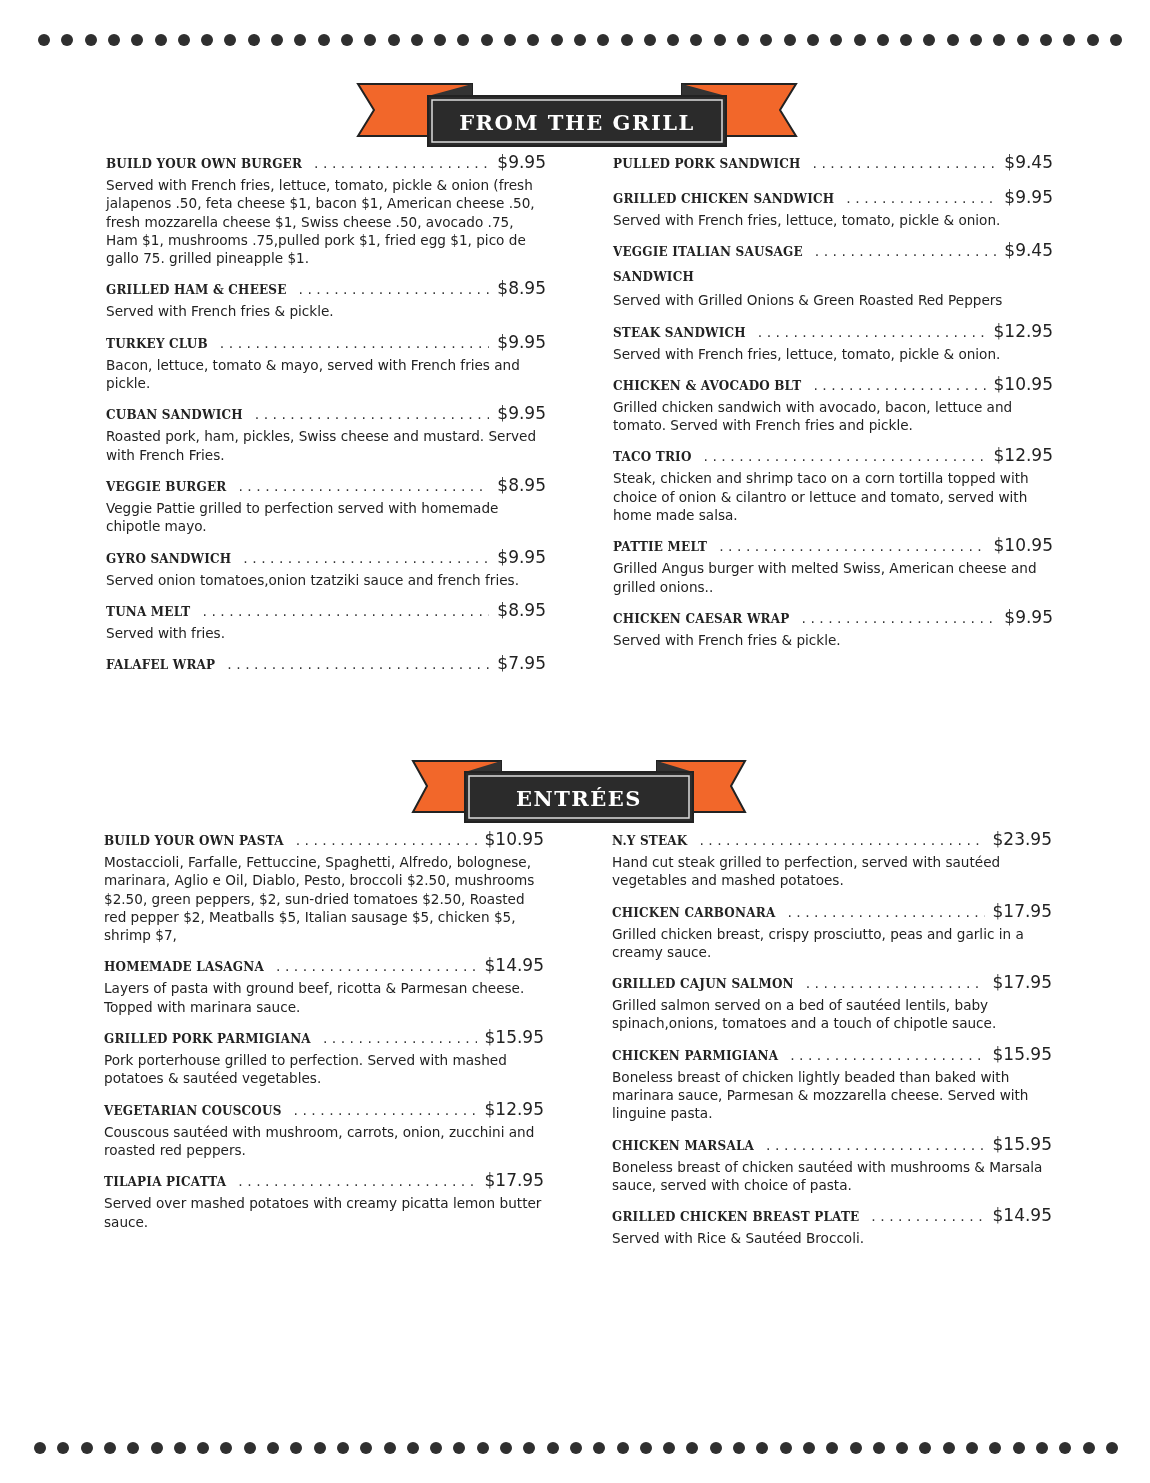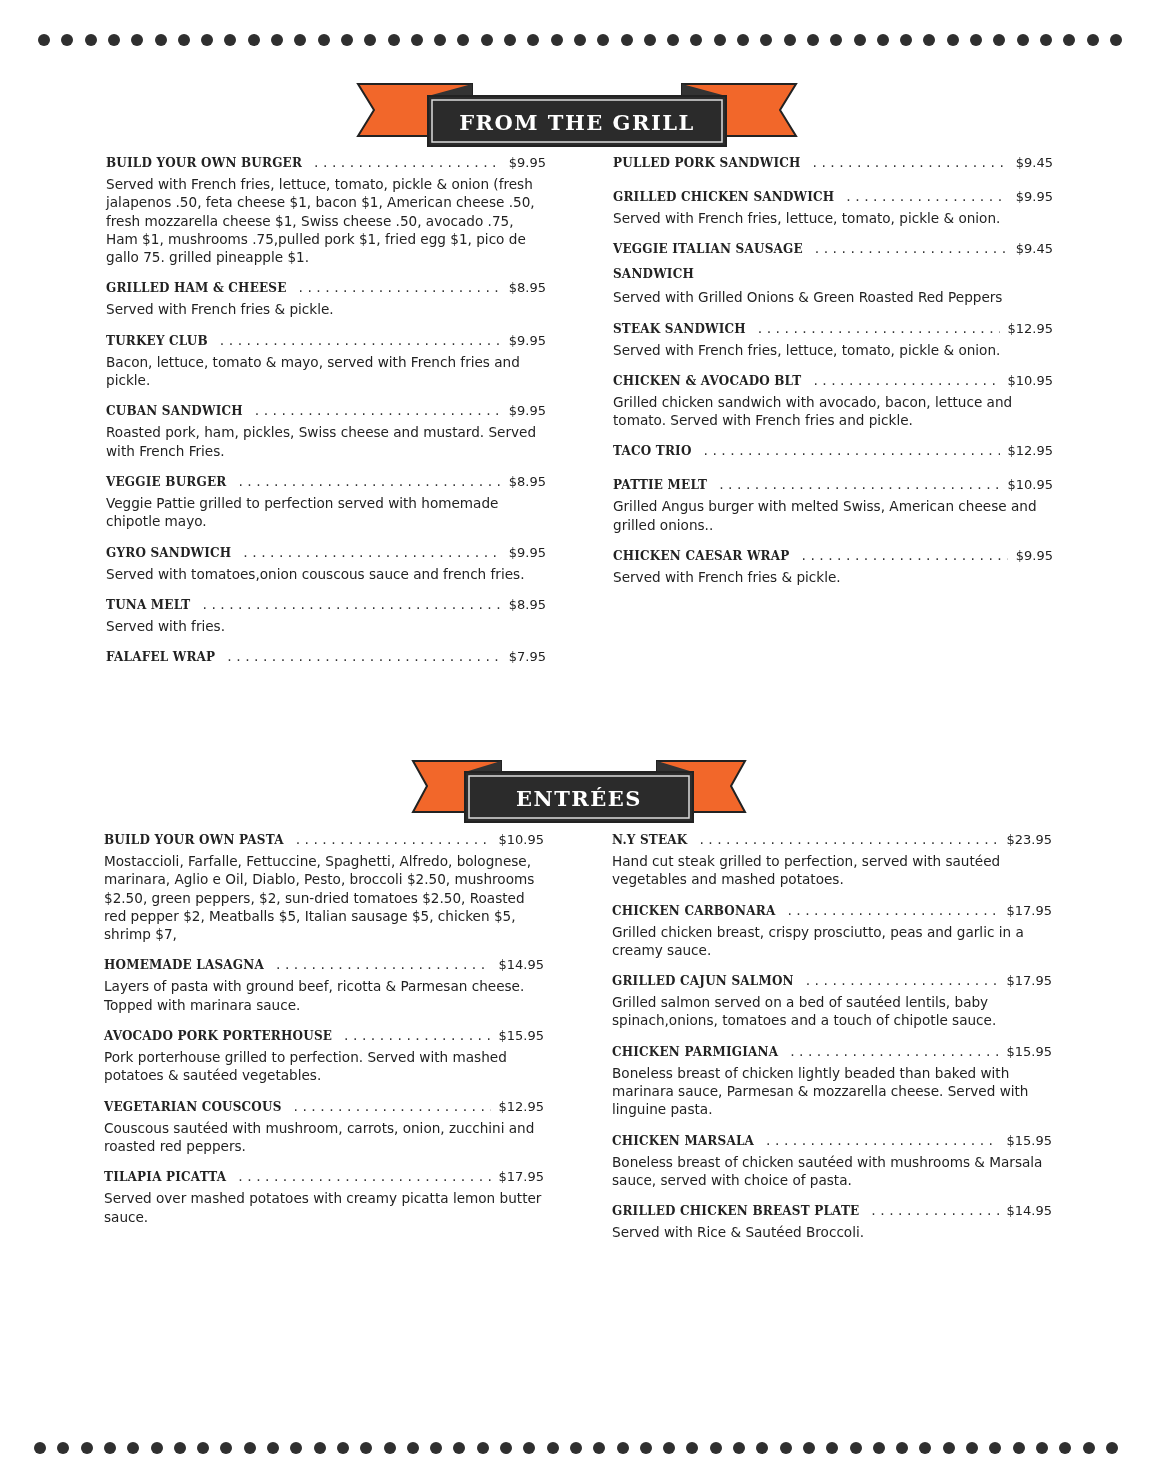--- a/index.html
+++ b/index.html
@@ -22,21 +22,21 @@
   .item-head { display: flex; align-items: baseline; white-space: nowrap; }
   .item-name {
     font-family: "DejaVu Serif", serif; font-weight: bold; font-size: 12px;
     color: #222; letter-spacing: 0.2px; white-space: normal; line-height: 24px;
   }
   .leader {
     flex: 1; overflow: hidden; margin: 0 8px 0 12px; color: #333;
     font-size: 14px; letter-spacing: 3px; white-space: nowrap; line-height: 24px;
   }
   .leader::before { content: ". . . . . . . . . . . . . . . . . . . . . . . . . . . . . . . . . . . . . . . . . . . . . . . . . . . ."; letter-spacing: 0; }
-  .price { font-family: "DejaVu Sans", sans-serif; font-size: 13px; color: #222; line-height: 24px; }
+  .price { font-family: "DejaVu Sans", sans-serif; font-size: 17px; color: #222; line-height: 24px; }
   .item-desc { font-size: 13.6px; line-height: 18.3px; color: #222; }
   .name-wrap { line-height: 27px; }
 </style>
 </head>
 <body>
 
 <div class="dots" style="top:34px;" id="dots-top">
     <div class="dot" style="left: 38px;"></div>
     <div class="dot" style="left: 61.3px;"></div>
     <div class="dot" style="left: 84.6px;"></div>
@@ -138,21 +138,21 @@
         <span class="price">$8.95</span>
       </div>
       <div class="item-desc">Veggie Pattie grilled to perfection served with homemade chipotle mayo.</div>
     </div>
     <div class="item">
       <div class="item-head">
         <span class="item-name">GYRO SANDWICH</span>
         <span class="leader"></span>
         <span class="price">$9.95</span>
       </div>
-      <div class="item-desc">Served with tomatoes,onion couscous sauce and french fries.</div>
+      <div class="item-desc">Served onion tomatoes,onion tzatziki sauce and french fries.</div>
     </div>
     <div class="item">
       <div class="item-head">
         <span class="item-name">TUNA MELT</span>
         <span class="leader"></span>
         <span class="price">$8.95</span>
       </div>
       <div class="item-desc">Served with fries.</div>
     </div>
     <div class="item">
@@ -204,20 +204,21 @@
         <span class="price">$10.95</span>
       </div>
       <div class="item-desc">Grilled chicken sandwich with avocado, bacon, lettuce and tomato. Served with French fries and pickle.</div>
     </div>
     <div class="item">
       <div class="item-head">
         <span class="item-name">TACO TRIO</span>
         <span class="leader"></span>
         <span class="price">$12.95</span>
       </div>
+      <div class="item-desc">Steak, chicken and shrimp taco on a corn tortilla topped with choice of onion &amp; cilantro or lettuce and tomato, served with home made salsa.</div>
     </div>
     <div class="item">
       <div class="item-head">
         <span class="item-name">PATTIE MELT</span>
         <span class="leader"></span>
         <span class="price">$10.95</span>
       </div>
       <div class="item-desc">Grilled Angus burger with melted Swiss, American cheese and grilled onions..</div>
     </div>
     <div class="item">
@@ -254,21 +255,21 @@
     <div class="item">
       <div class="item-head">
         <span class="item-name">HOMEMADE LASAGNA</span>
         <span class="leader"></span>
         <span class="price">$14.95</span>
       </div>
       <div class="item-desc">Layers of pasta with ground beef, ricotta &amp; Parmesan cheese. Topped with marinara sauce.</div>
     </div>
     <div class="item">
       <div class="item-head">
-        <span class="item-name">AVOCADO PORK PORTERHOUSE</span>
+        <span class="item-name">GRILLED PORK PARMIGIANA</span>
         <span class="leader"></span>
         <span class="price">$15.95</span>
       </div>
       <div class="item-desc">Pork porterhouse grilled to perfection. Served with mashed potatoes &amp; sautéed vegetables.</div>
     </div>
     <div class="item">
       <div class="item-head">
         <span class="item-name">VEGETARIAN COUSCOUS</span>
         <span class="leader"></span>
         <span class="price">$12.95</span>

